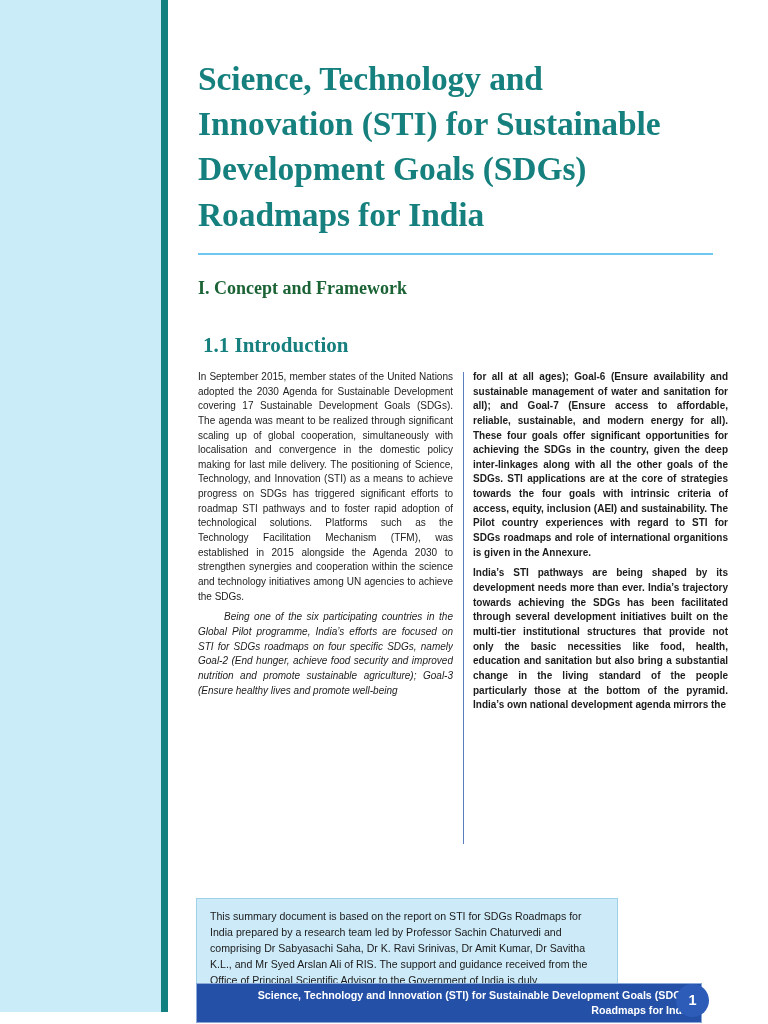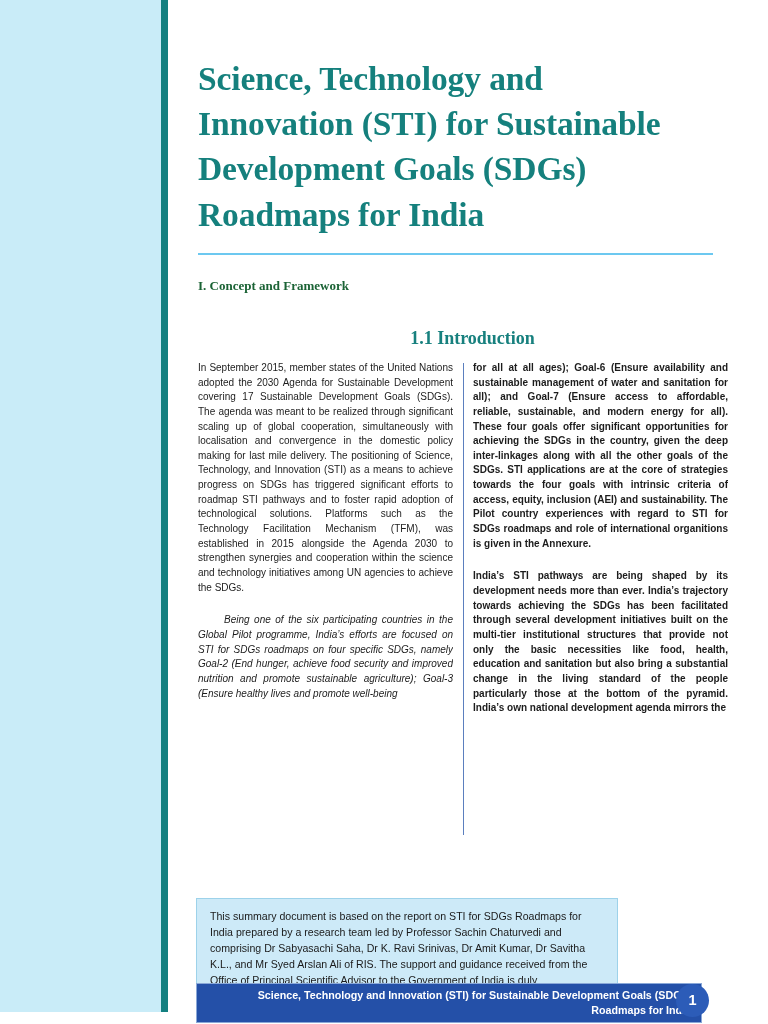--- a/index.html
+++ b/index.html
@@ -67,36 +67,35 @@
     margin-top: 16px;
     width: 515px;
     height: 2px;
     background: #6cc8f0;
   }
 
   
   .section-heading {
     font-family: "Liberation Serif", serif;
     font-weight: bold;
-    font-size: 13px;
+    font-size: 18px;
     color: #1b6335;
     margin: 0;
     padding-top: 23px;
     padding-left: 0px;
   }
 
   .sub-heading {
     font-family: "Liberation Serif", serif;
     font-weight: bold;
-    font-size: 18px;
+    font-size: 21px;
     color: #17807e;
     margin: 0;
     padding-top: 34px;
     padding-left: 5px;
-    text-align: center;
   }
 
   
   .columns {
     position: relative;
     margin-top: 12px;
     padding-left: 5px;
     width: 530px;
     height: 478px;
   }
@@ -123,21 +122,21 @@
     margin: 0;
     font-size: 10px;
     line-height: 1.466;
     color: #1c1c1c;
     text-align: justify;
     text-justify: inter-word;
     -webkit-hyphens: none;
     hyphens: none;
   }
   .col p.indent { text-indent: 26px; font-style: italic; }
-  .col p + p { margin-top: 18px; }
+  .col p + p { margin-top: 6px; }
 
   
   .summary-box {
     position: absolute;
     left: 28px;
     top: 882px;
     width: 422px;
     min-height: 76px;
     background: #cdeaf8;
     border: 1px solid #9dd2ea;

